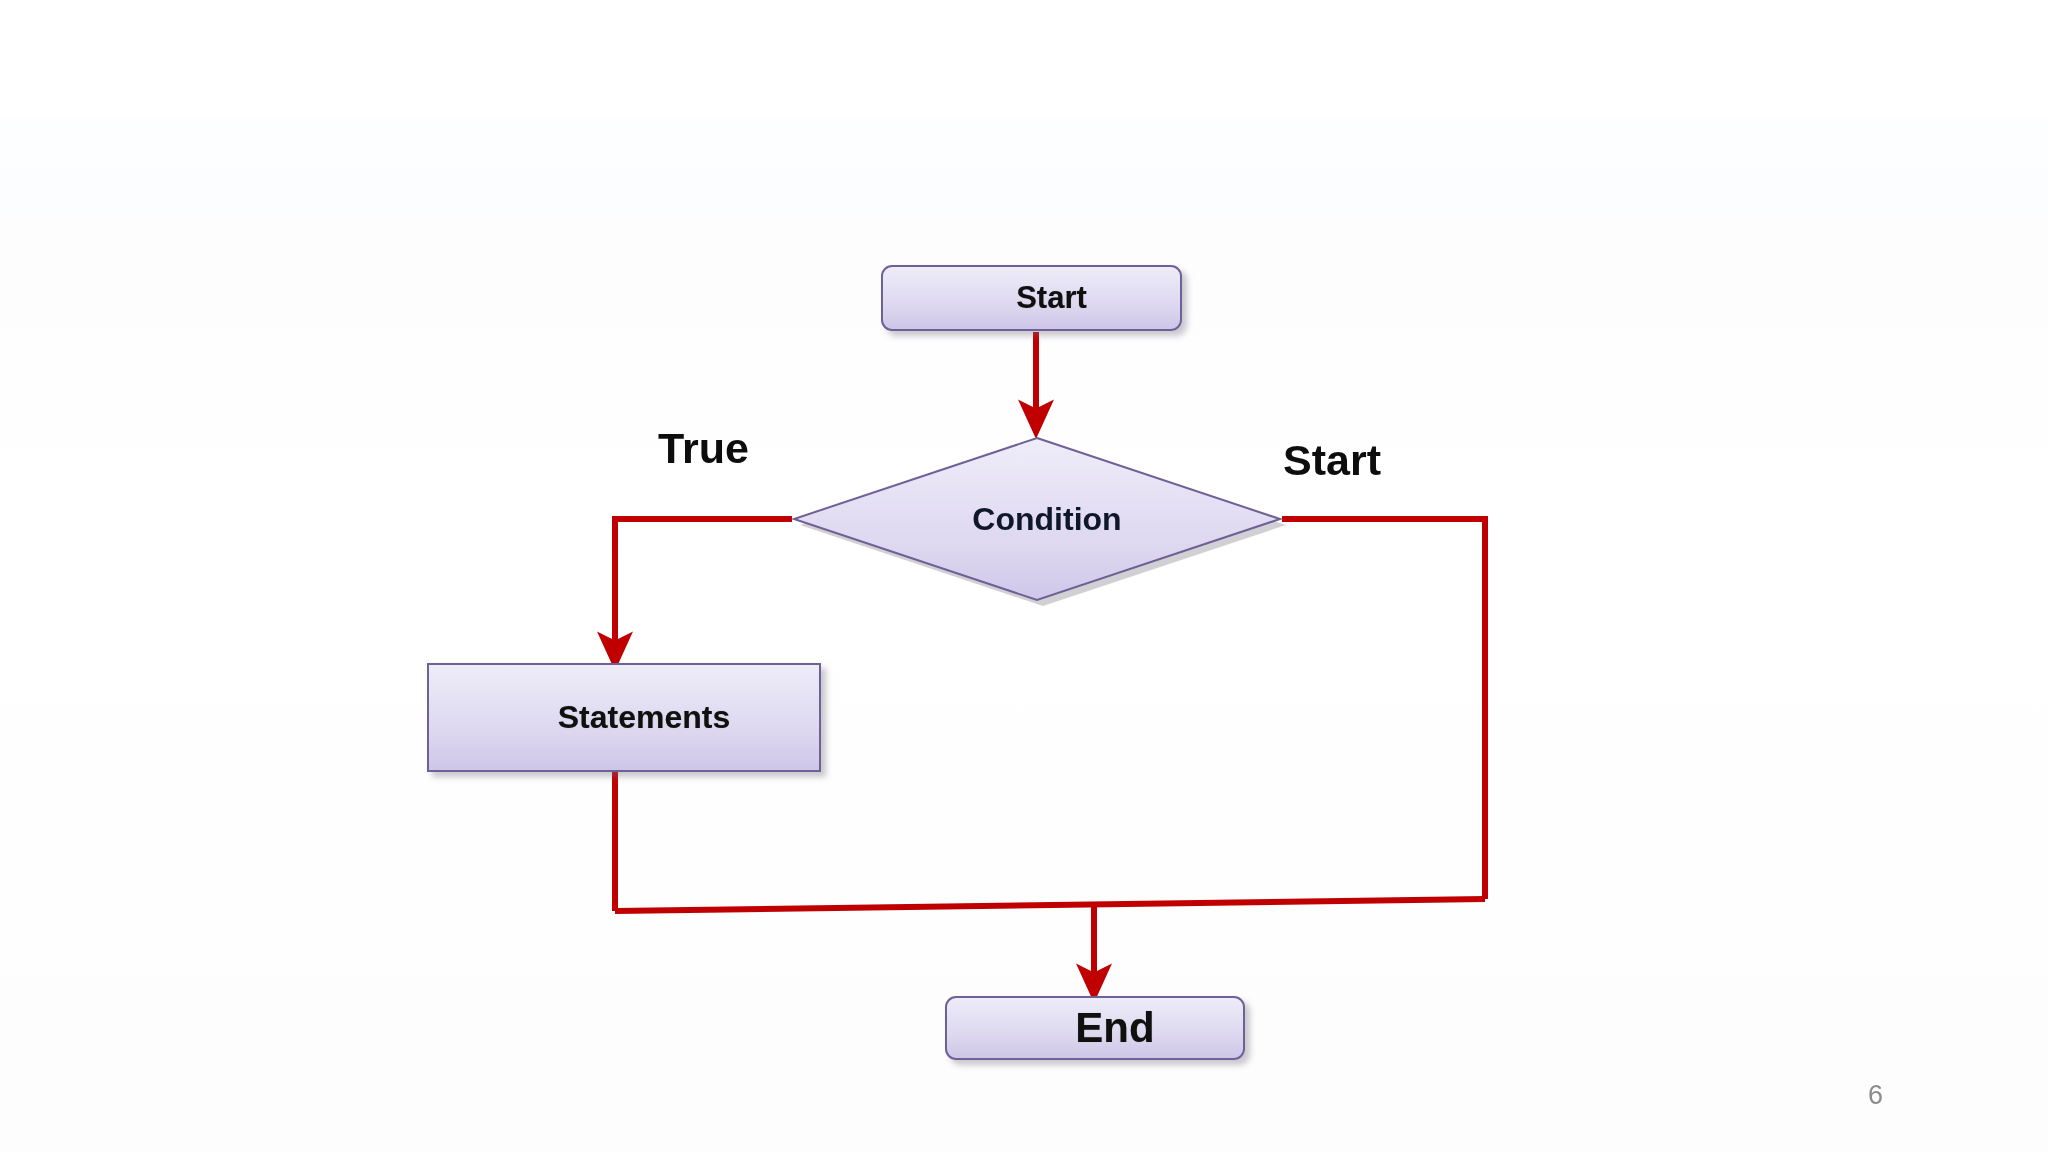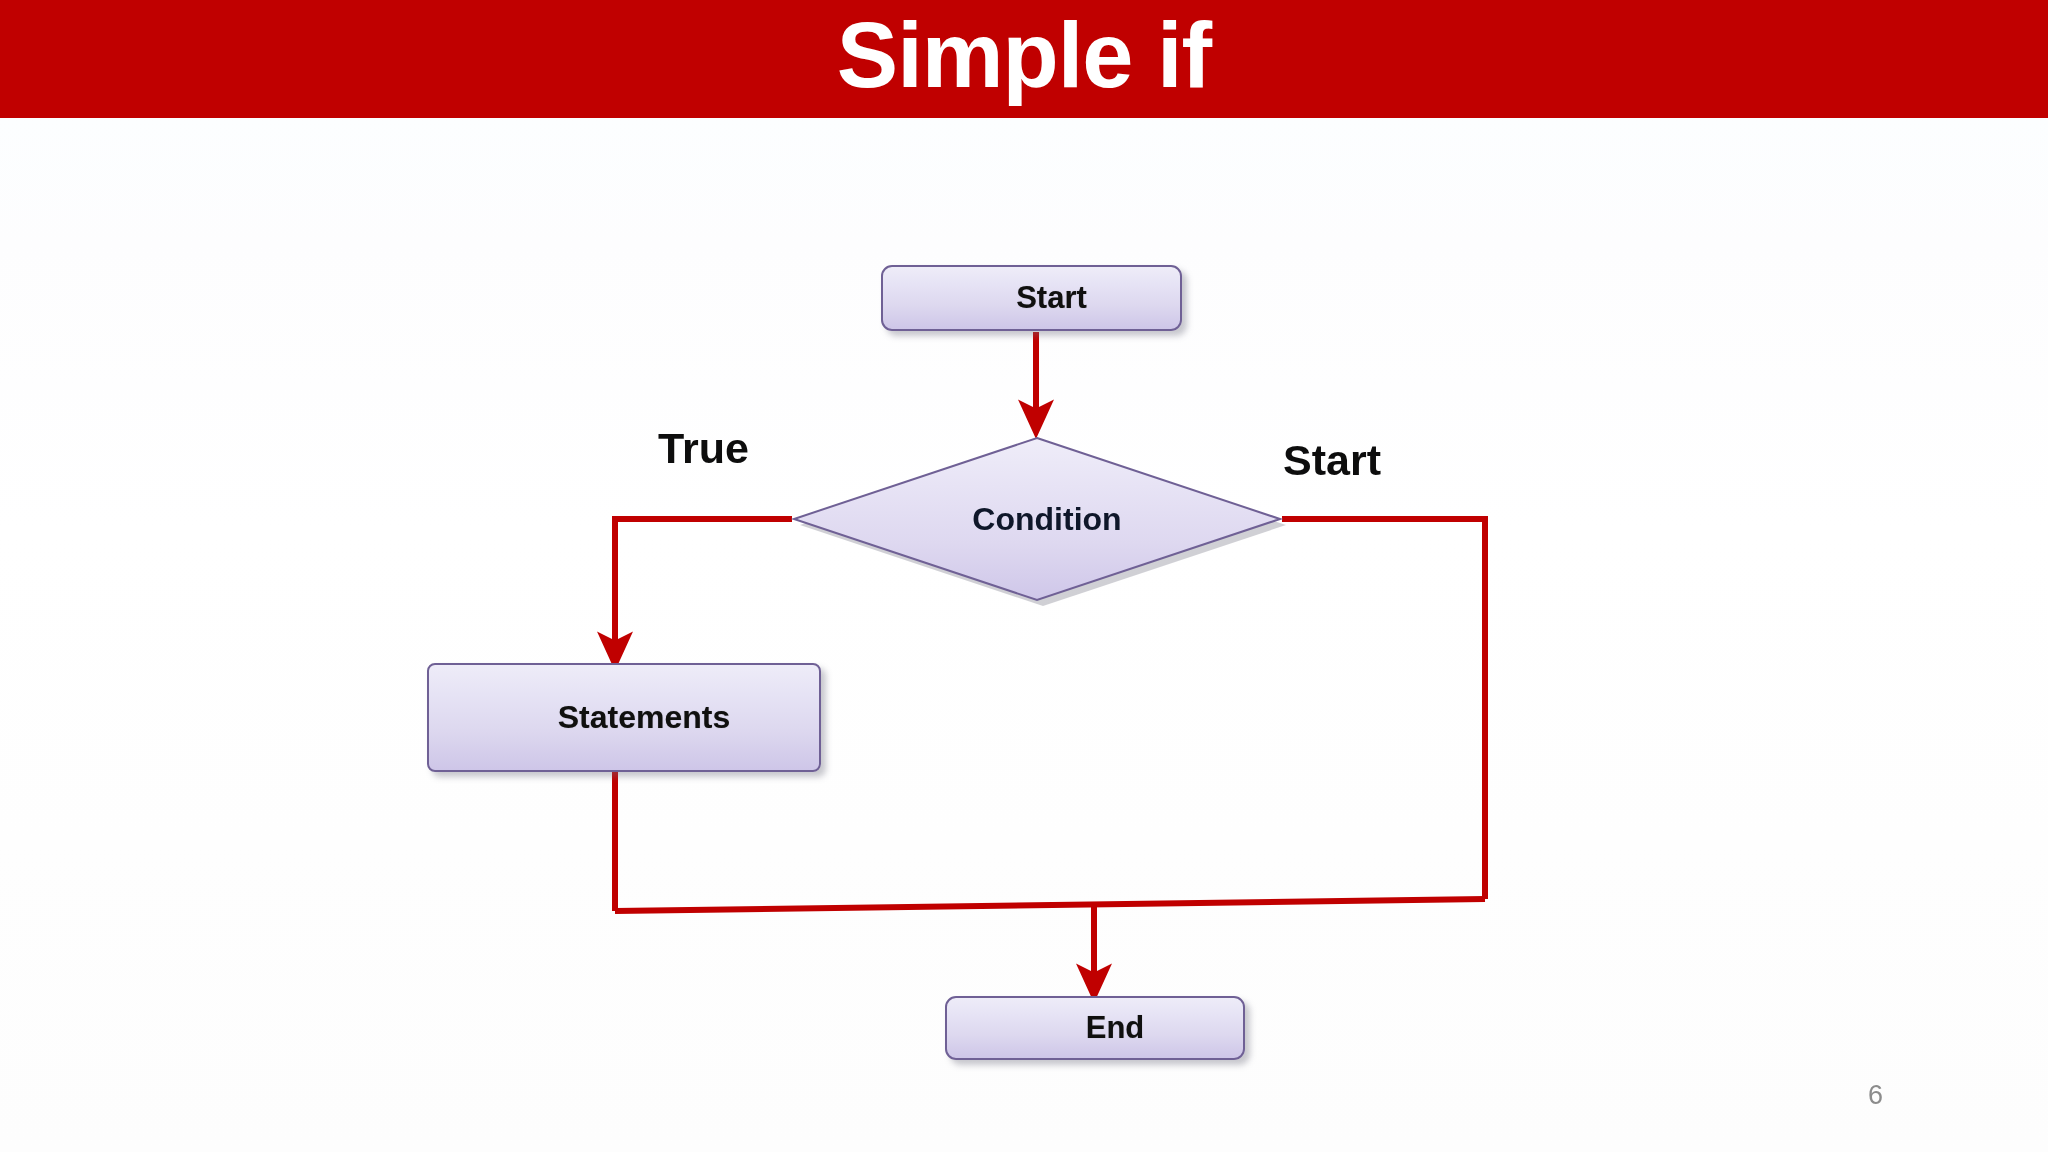--- a/index.html
+++ b/index.html
@@ -93,32 +93,32 @@
     height: 66px;
     border-radius: 11px;
   }
   #node-start .shape-label { font-size: 31px; }
 
   #node-statements {
     left: 427px;
     top: 663px;
     width: 394px;
     height: 109px;
-    border-radius: 8px;
+    border-radius: 0;
   }
   #node-statements .shape-label { font-size: 32px; }
 
   #node-end {
     left: 945px;
     top: 996px;
     width: 300px;
     height: 64px;
     border-radius: 11px;
   }
-  #node-end .shape-label { font-size: 31px; }
+  #node-end .shape-label { font-size: 42px; }
 
   
   #node-condition {
     position: absolute;
     left: 790px;
     top: 434px;
     width: 494px;
     height: 170px;
   }
   #node-condition svg {
@@ -176,23 +176,20 @@
     font-family: "Liberation Sans", sans-serif;
     font-size: 27px;
     color: #8c8c8c;
   }
 </style>
 </head>
 <body>
 
 <div id="slide">
 
-  <div id="title-banner">
-    <div id="title-text">Simple if</div>
-  </div>
 
   <div id="canvas"></div>
 
 
   <svg id="connectors" viewBox="0 0 2048 1152">
     <defs>
       <marker id="arrowhead" markerWidth="7" markerHeight="7" refX="3.1" refY="3.2" orient="auto" markerUnits="strokeWidth">
         <path d="M0,0.2 L6.6,3.2 L0,6.2 L1.5,3.2 Z" fill="#c00000"></path>
       </marker>
     </defs>

